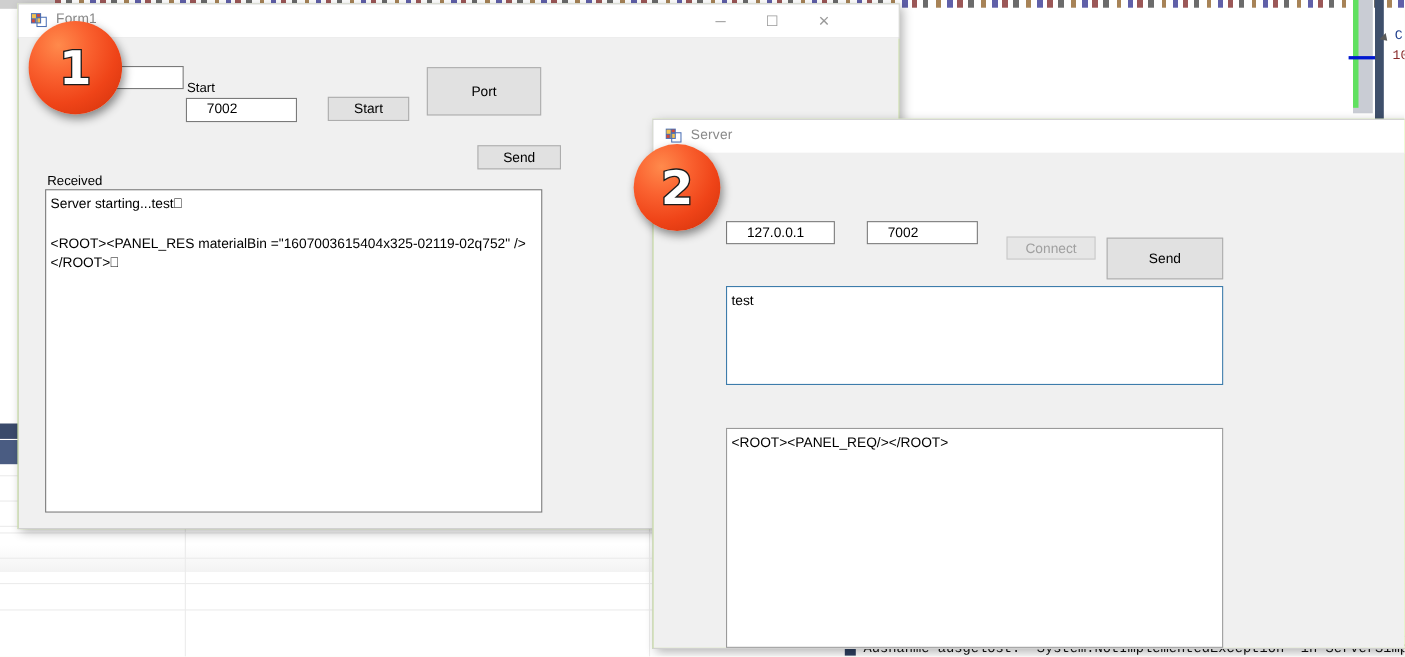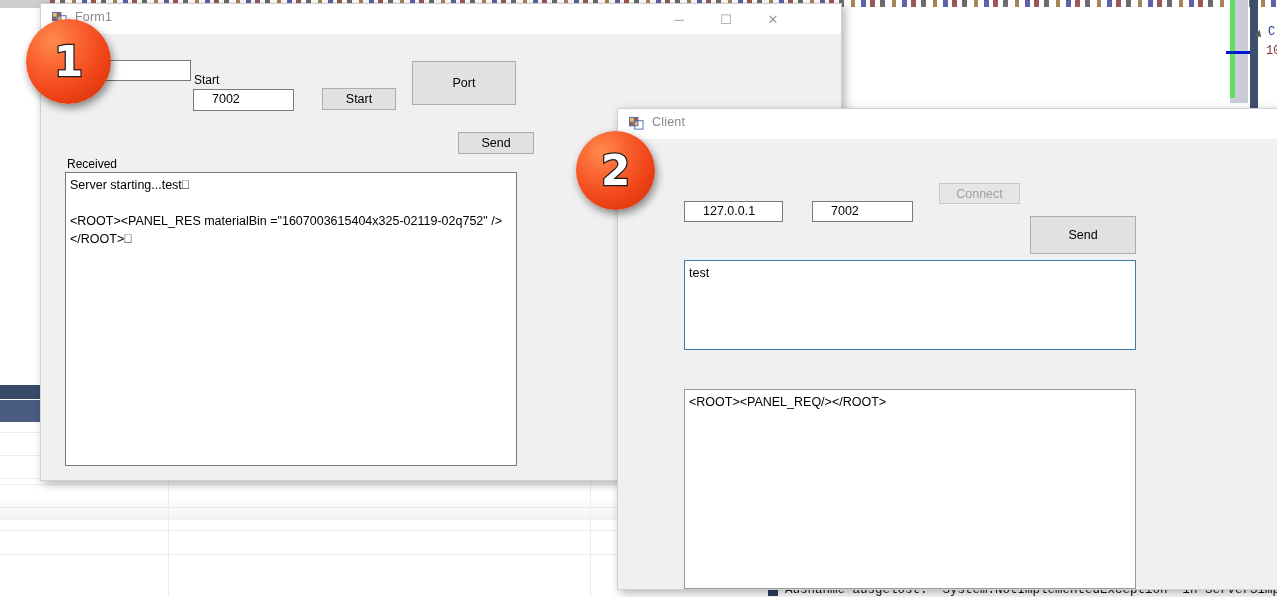--- a/index.html
+++ b/index.html
@@ -52,21 +52,21 @@
   
   .vs-output { position:absolute; left:750px; top:583px; width:527px; height:14px; background:#ffffff; }
   .vs-output .marker { position:absolute; left:18px; top:2px; width:10px; height:11px; background:#2d3f5f; }
   .vs-output .otext {
     position:absolute; left:35px; top:0px; white-space:nowrap;
     font-family:"Liberation Mono", monospace; font-size:12.5px; color:#111;
   }
   .vs-output-topline { position:absolute; left:750px; top:578px; width:527px; height:1px; background:#bfbfbf; }
 
   
-  .winform { position:absolute; background:#bef264; box-shadow: 3px 3px 9px rgba(0,0,0,.30); margin-left: 24px; }
+  .winform { position:absolute; background:#bef264; box-shadow: 3px 3px 9px rgba(0,0,0,.30); }
   .winform .titlebar {
     position:absolute; left:0; top:0; right:0; height:31px;
     background:#ffffff; border-bottom:1px solid #d9d9d9;
   }
   .winform .titlebar .app-icon {
     position:absolute; left:12px; top:8px; width:15px; height:15px;
   }
   .winform .titlebar .title {
     position:absolute; left:35px; top:7px; font-size:12.5px; color:#8a8a8a;
     font-family:"Liberation Sans", sans-serif; letter-spacing:.2px;
@@ -209,29 +209,29 @@
       <div class="app-icon">
         <svg width="15" height="15" viewBox="0 0 16 16">
           <rect x="0" y="1" width="10" height="10" fill="#4a6fb5"></rect>
           <rect x="1" y="2" width="4" height="4" fill="#f2c14e"></rect>
           <rect x="6" y="2" width="3" height="3" fill="#d04a3a"></rect>
           <rect x="1" y="7" width="3" height="3" fill="#d04a3a"></rect>
           <rect x="5" y="6" width="4" height="4" fill="#f2c14e"></rect>
           <rect x="6" y="5" width="9" height="9" fill="none" stroke="#4a6fb5" stroke-width="1"></rect>
         </svg>
       </div>
-      <div class="title">Client</div>
+      <div class="title">Server</div>
     </div>
 
     <div class="client-area">
       <div class="tbox" style="left:66px; top:62px; width:99px; height:21px;">127.0.0.1</div>
 
       <div class="tbox" style="left:194px; top:62px; width:101px; height:21px;">7002</div>
 
-      <div class="btn disabled" style="left:321px; top:44px; width:81px; height:21px;">Connect</div>
+      <div class="btn disabled" style="left:321px; top:76px; width:81px; height:21px;">Connect</div>
 
       <div class="btn" style="left:412px; top:77px; width:106px; height:38px;">Send</div>
 
       <div class="tbox multiline focused" style="left:66px; top:121px; width:452px; height:90px;">test</div>
 
       <div class="tbox multiline" style="left:66px; top:250px; width:452px; height:200px; border-color:#9a9a9a;">&lt;ROOT&gt;&lt;PANEL_REQ/&gt;&lt;/ROOT&gt;</div>
     </div>
     <div class="wborder"></div>
   </div>
 

